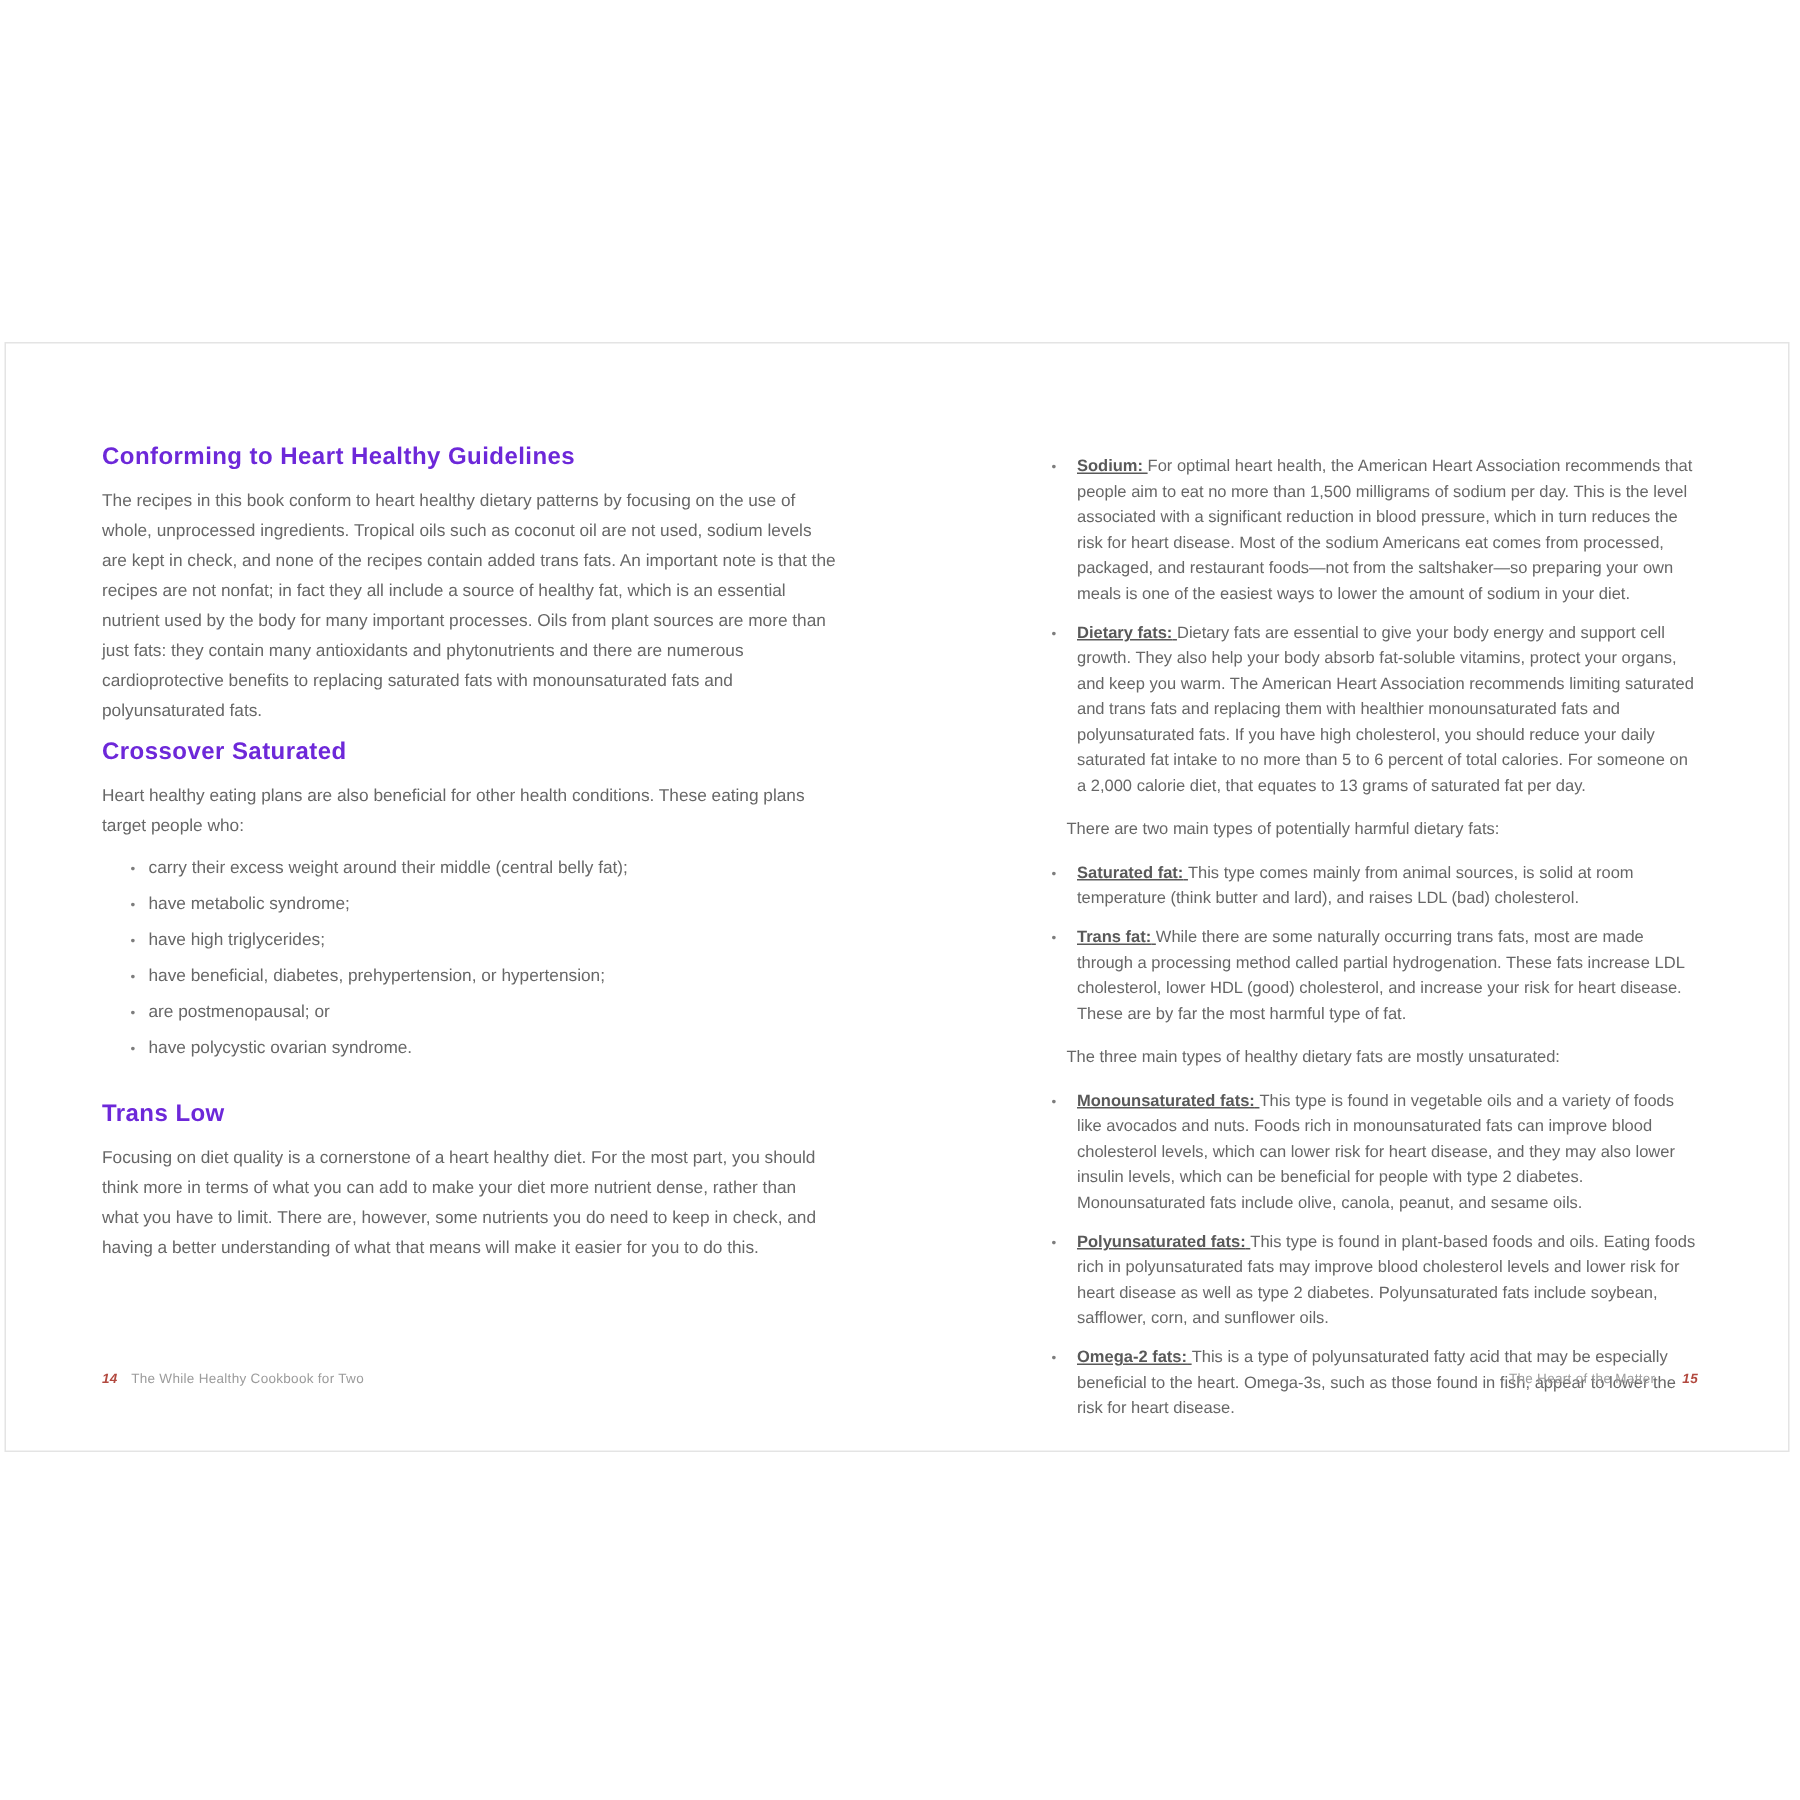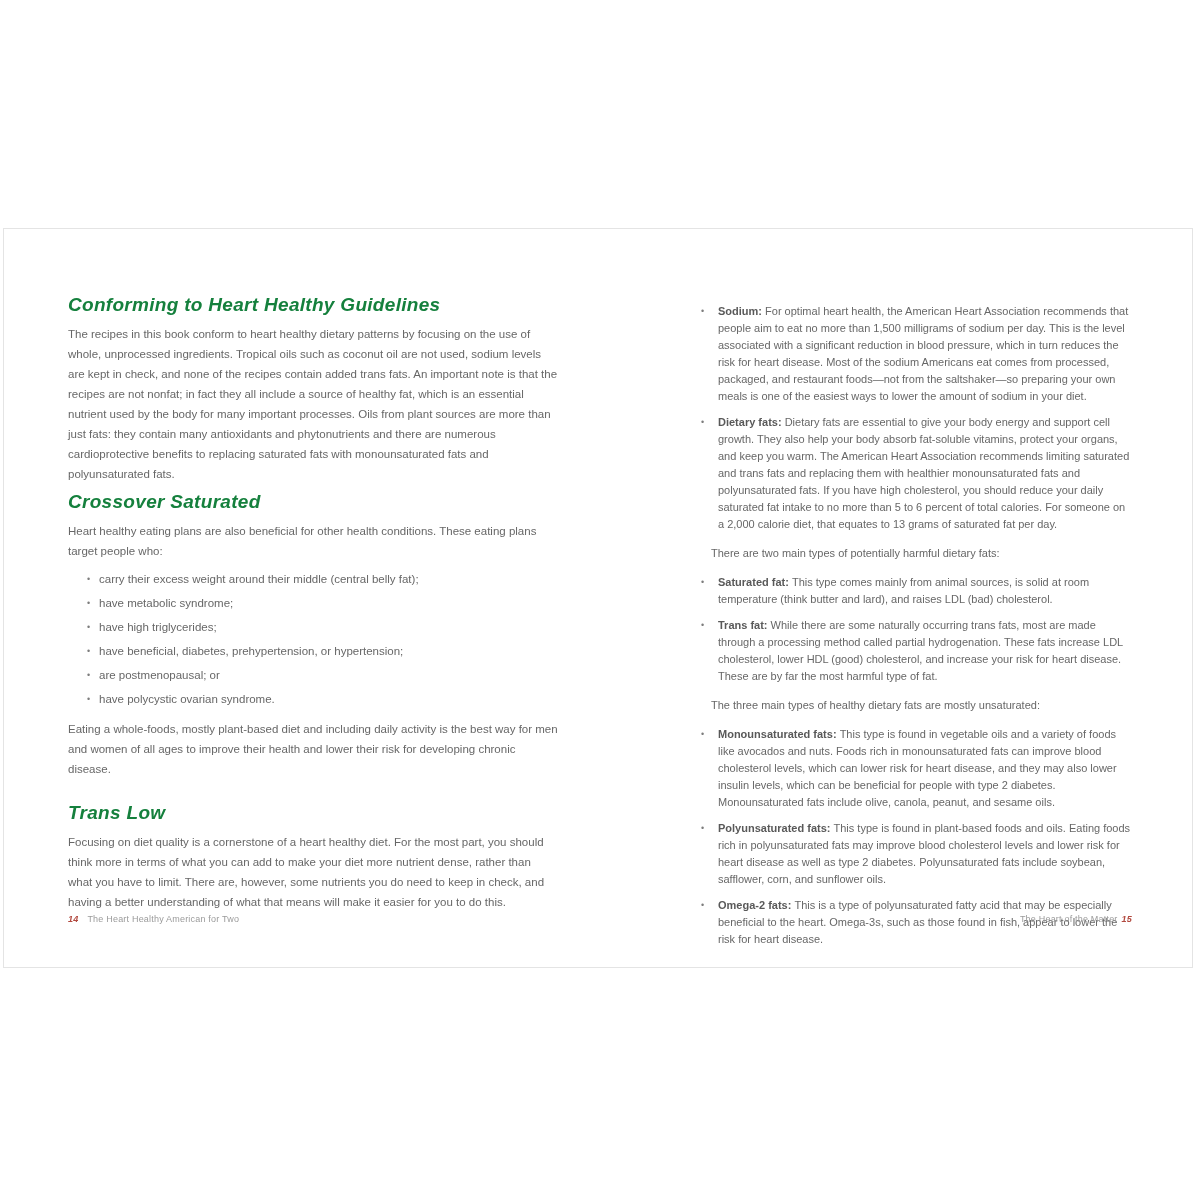--- a/index.html
+++ b/index.html
@@ -14,57 +14,56 @@
     width: 1190px; height: 740px;
     background: #ffffff;
     border: 1px solid #e4e4e4;
     display: flex;
   }
   .page { width: 50%; position: relative; }
   .page-left  { padding: 66px 40px 0 64px; font-size: 11.5px; line-height: 20px; color: #676767; }
   .page-right { padding: 74px 60px 0 97px; font-size: 11px;   line-height: 17px; color: #676767; }
 
   h2.hd {
-    font-size: 19px; line-height: 20px; font-weight: bold;
-    color: #15803d; letter-spacing: 0.3px;
+    font-size: 16px; line-height: 20px; font-weight: bold;
+    color: #6d28d9; letter-spacing: 0.3px;
     margin: 0 0 9px 0;
-    font-style: italic;
   }
   h2.hd.follow { margin-top: 8px; }
   h2.hd.follow-lg { margin-top: 24px; }
 
   .page-left p { margin: 0; }
   .page-left p.after-list { margin-top: 2px; }
 
   ul.llist { list-style: none; margin: 8px 0 10px 0; padding: 0; }
   ul.llist li { position: relative; padding-left: 31px; margin-bottom: 4px; }
   ul.llist .dot {
     position: absolute; left: 19px; top: 0;
     font-size: 9px; color: #7d7d7d; line-height: 20px;
   }
 
   ul.rlist { list-style: none; margin: 0 0 12px 0; padding: 0; }
   ul.rlist li { position: relative; padding-left: 23px; margin-bottom: 9px; }
   ul.rlist .dot {
     position: absolute; left: 6px; top: 0;
     font-size: 9px; color: #7d7d7d; line-height: 17px;
   }
-  ul.rlist b.lead { font-weight: bold; color: #595959; }
+  ul.rlist b.lead { font-weight: bold; color: #595959; text-decoration: underline; }
   ul.rlist b.lead::after { content: " "; white-space: pre; }
   .page-right p.rpara { margin: 0 0 12px 16px; }
 
   .footer {
     position: absolute; bottom: 42px;
     font-size: 9px; line-height: 12px; color: #9b9b9b; letter-spacing: 0.2px;
   }
   .footer-left { left: 64px; }
   .footer-right { right: 60px; text-align: right; }
   .footer .pagenum { color: #b2493f; font-weight: bold; font-style: italic; }
   .footer-left .pagenum { margin-right: 9px; }
-  .footer-right .pagenum { margin-left: 4px; }
+  .footer-right .pagenum { margin-left: 18px; }
 </style>
 </head>
 <body>
 
 <div class="spread">
 
   <div class="page page-left">
 
     <h2 class="hd">Conforming to Heart Healthy Guidelines</h2>
     <p>The recipes in this book conform to heart healthy dietary patterns by focusing on the use of whole, unprocessed ingredients. Tropical oils such as coconut oil are not used, sodium levels are kept in check, and none of the recipes contain added trans fats. An important note is that the recipes are not nonfat; in fact they all include a source of healthy fat, which is an essential nutrient used by the body for many important processes. Oils from plant sources are more than just fats: they contain many antioxidants and phytonutrients and there are numerous cardioprotective benefits to replacing saturated fats with monounsaturated fats and polyunsaturated fats.</p>
@@ -92,27 +91,26 @@
       <li>
         <span class="dot">•</span>
         <span>are postmenopausal; or</span>
       </li>
       <li>
         <span class="dot">•</span>
         <span>have polycystic ovarian syndrome.</span>
       </li>
     </ul>
 
-    <p class="after-list">Eating a whole-foods, mostly plant-based diet and including daily activity is the best way for men and women of all ages to improve their health and lower their risk for developing chronic disease.</p>
 
     <h2 class="hd follow-lg">Trans Low</h2>
     <p>Focusing on diet quality is a cornerstone of a heart healthy diet. For the most part, you should think more in terms of what you can add to make your diet more nutrient dense, rather than what you have to limit. There are, however, some nutrients you do need to keep in check, and having a better understanding of what that means will make it easier for you to do this.</p>
 
     <div class="footer footer-left">
-      <span class="pagenum">14</span><span>The Heart Healthy American for Two</span>
+      <span class="pagenum">14</span><span>The While Healthy Cookbook for Two</span>
     </div>
   </div>
 
   <div class="page page-right">
 
     <ul class="rlist">
       <li>
         <span class="dot">•</span>
         <span><b class="lead">Sodium:</b><span>For optimal heart health, the American Heart Association recommends that people aim to eat no more than 1,500 milligrams of sodium per day. This is the level associated with a significant reduction in blood pressure, which in turn reduces the risk for heart disease. Most of the sodium Americans eat comes from processed, packaged, and restaurant foods—not from the saltshaker—so preparing your own meals is one of the easiest ways to lower the amount of sodium in your diet.</span></span>
       </li>

